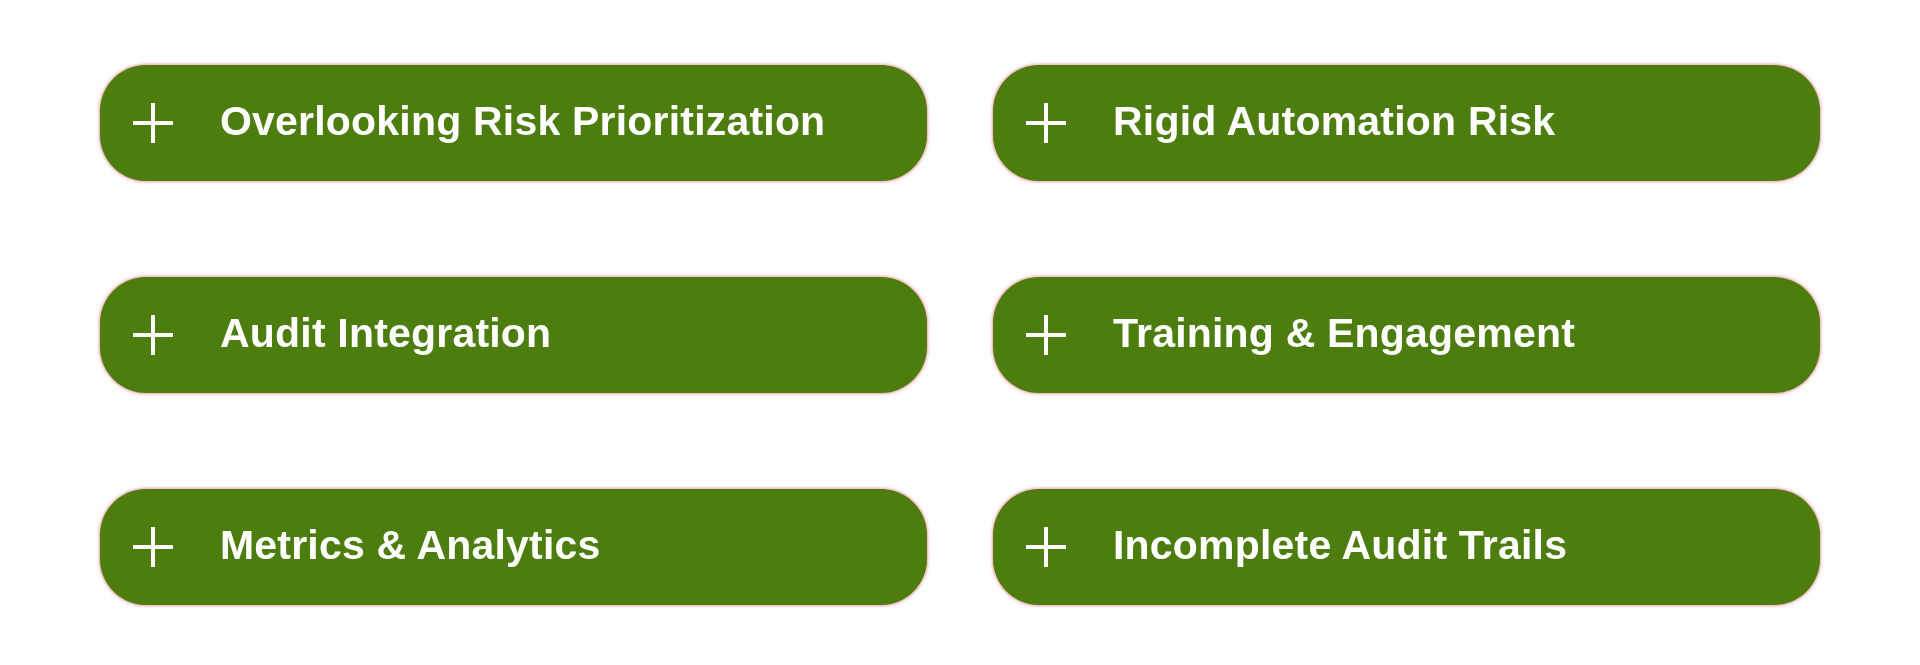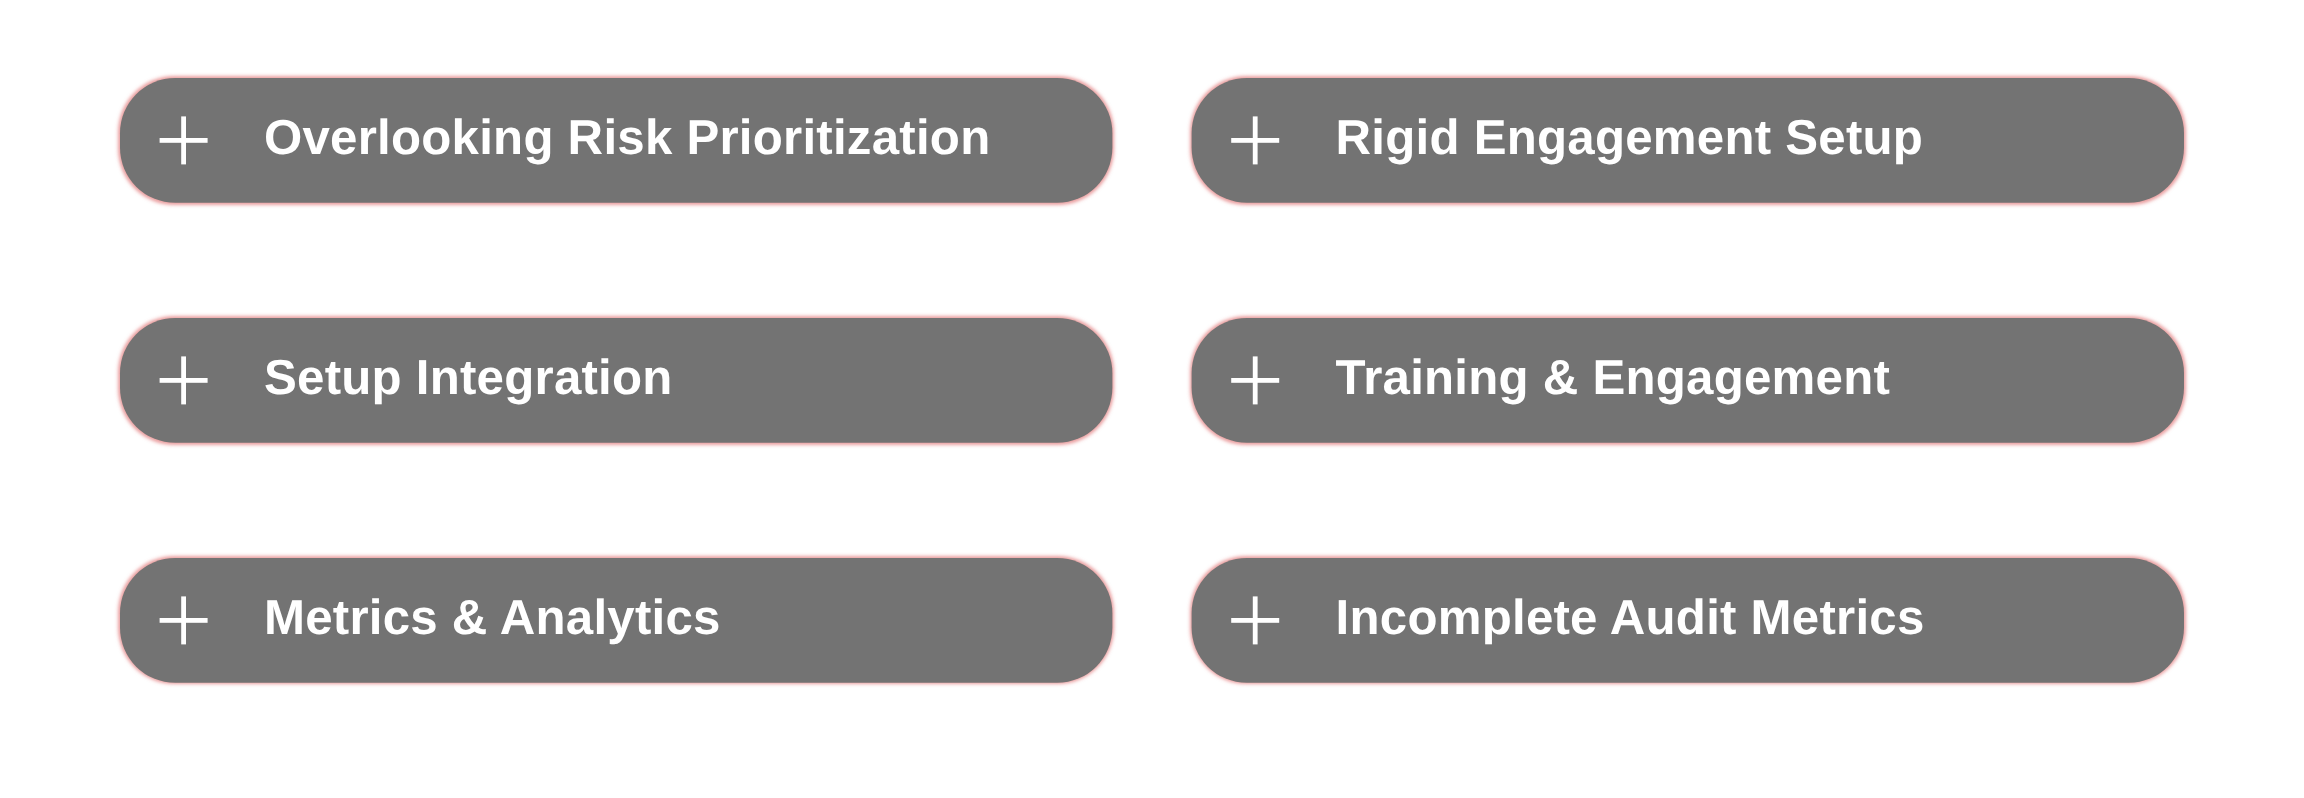--- a/index.html
+++ b/index.html
@@ -18,22 +18,22 @@
       position: absolute;
       left: 100px;
       top: 65px;
       display: grid;
       grid-template-columns: 827px 827px;
       column-gap: 66px;
       row-gap: 96px;
     }
     .accordion-btn {
       position: relative;
-      height: 104px;
-      background: #737373;
+      height: 116px;
+      background: #4d7c0f;
       border-radius: 46px;
       box-shadow: 0 0 3px 1px rgba(217, 80, 82, 0.55);
       display: flex;
       align-items: center;
       cursor: pointer;
       box-sizing: border-box;
       text-decoration: underline;
     }
     .plus-icon {
       position: absolute;
@@ -78,36 +78,36 @@
 
 <div class="grid">
 
   <div class="accordion-btn">
     <span class="plus-icon"></span>
     <span class="label">Overlooking Risk Prioritization</span>
   </div>
 
   <div class="accordion-btn">
     <span class="plus-icon"></span>
-    <span class="label">Rigid Engagement Setup</span>
+    <span class="label">Rigid Automation Risk</span>
   </div>
 
   <div class="accordion-btn">
     <span class="plus-icon"></span>
-    <span class="label">Setup Integration</span>
+    <span class="label">Audit Integration</span>
   </div>
 
   <div class="accordion-btn">
     <span class="plus-icon"></span>
     <span class="label">Training &amp; Engagement</span>
   </div>
 
   <div class="accordion-btn">
     <span class="plus-icon"></span>
     <span class="label">Metrics &amp; Analytics</span>
   </div>
 
   <div class="accordion-btn">
     <span class="plus-icon"></span>
-    <span class="label">Incomplete Audit Metrics</span>
+    <span class="label">Incomplete Audit Trails</span>
   </div>
 
 </div>
 
 </body></html>

